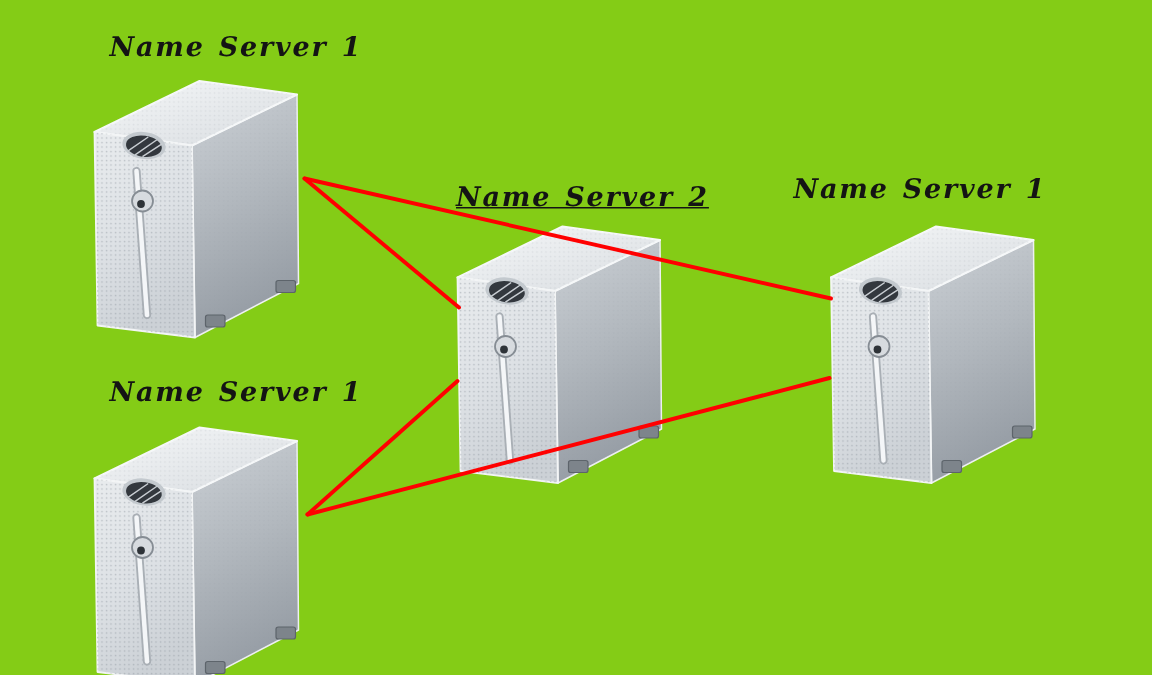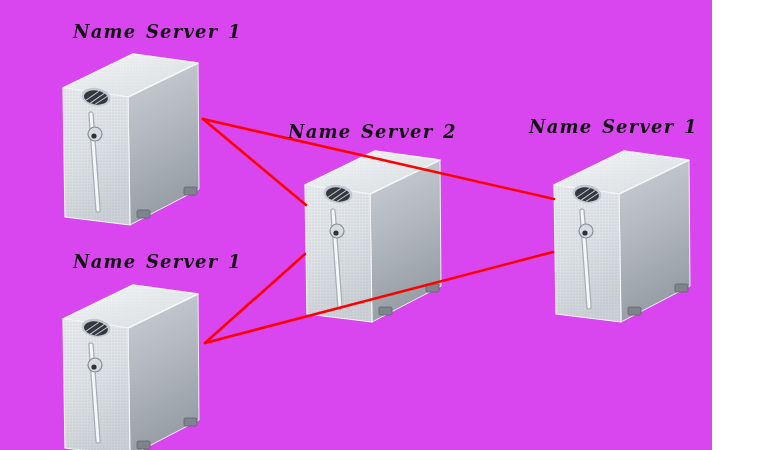--- a/index.html
+++ b/index.html
@@ -1,20 +1,20 @@
 <!DOCTYPE html>
 <html><head>
 <meta charset="utf-8">
 <style>
   html, body { margin: 0; padding: 0; background: #ffffff; }
   .canvas {
     position: relative;
-    width: 712px;
+    width: 768px;
     height: 450px;
-    background: #d946ef;
+    background: #84cc16;
     overflow: hidden;
     font-family: "DejaVu Serif", "Liberation Serif", serif;
   }
   .server {
     position: absolute;
     width: 145px;
     height: 180px;
     z-index: 2;
   }
   .server svg { display: block; }
@@ -27,21 +27,21 @@
     z-index: 8;
     font-weight: bold;
     font-style: italic;
     font-size: 18px;
     letter-spacing: 1.2px;
     word-spacing: 2px;
     color: #141414;
     white-space: nowrap;
   }
   .node-tl-label  { left: 73px;  top: 21px;  }
-  .node-mid-label { left: 288px; top: 121px; }
+  .node-mid-label { left: 304px; top: 121px; text-decoration: underline; }
   .node-r-label   { left: 529px; top: 116px; }
   .node-bl-label  { left: 73px;  top: 251px; }
   .lines-layer {
     position: absolute;
     left: 0; top: 0;
     width: 768px;
     height: 450px;
     z-index: 5;
     pointer-events: none;
   }

